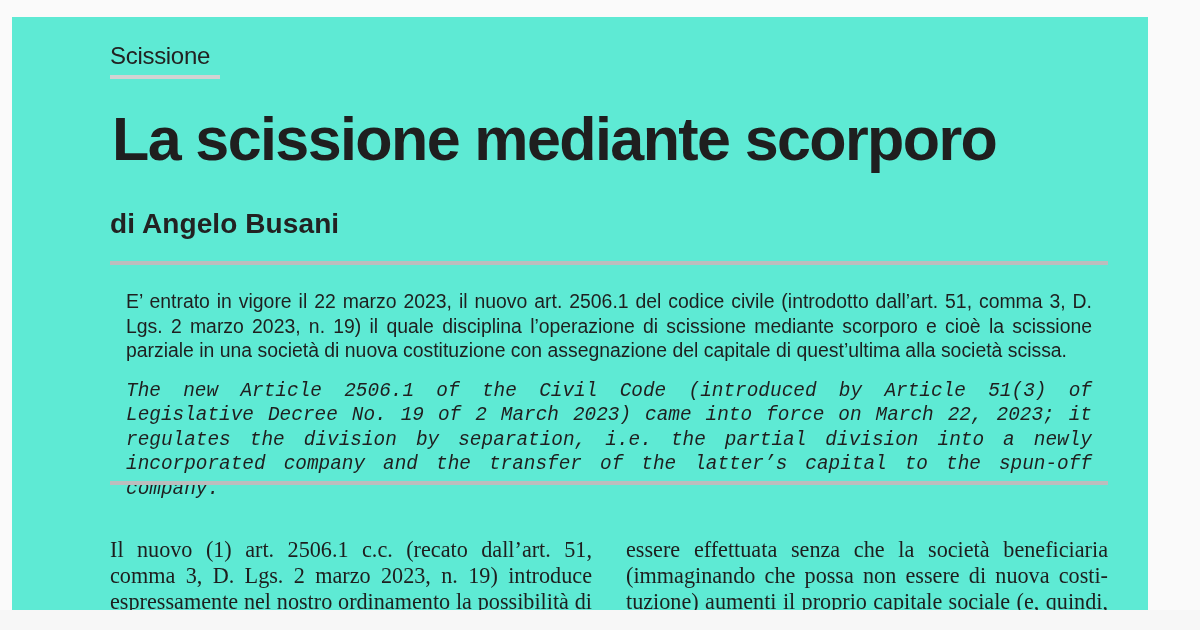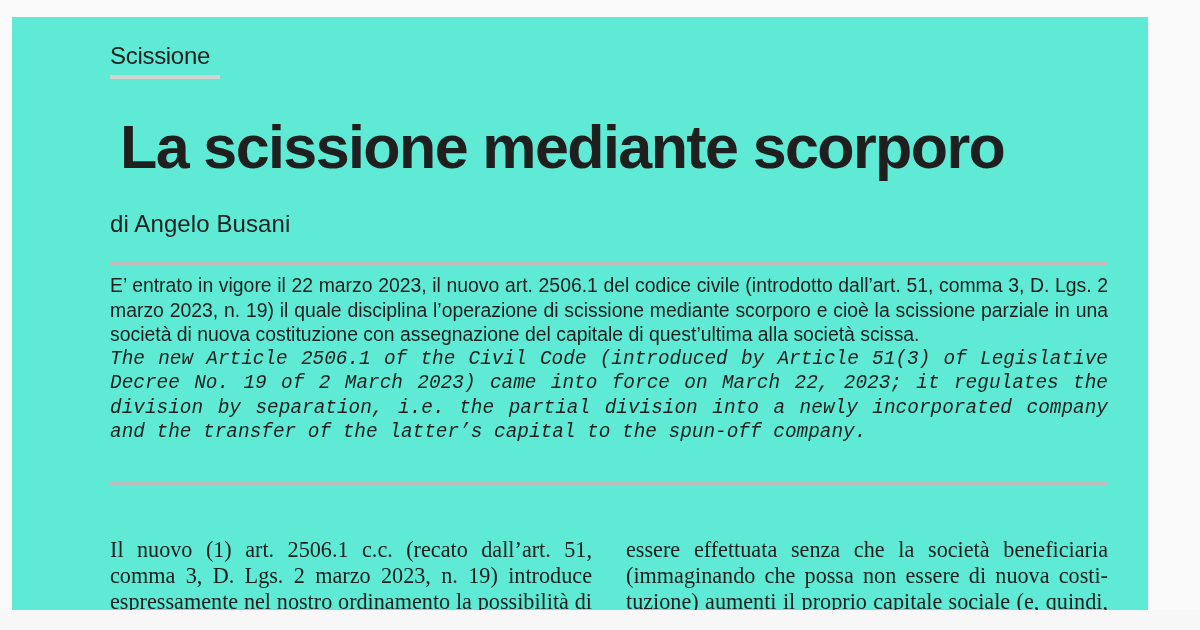--- a/index.html
+++ b/index.html
@@ -45,57 +45,58 @@
       top: 58px;
       left: 0;
       width: 110px;
       height: 4px;
       background: #d2d2d2;
     }
     .title {
       position: absolute;
       top: 80px;
       left: -2px;
-      margin: 12px;
+      margin: 4px;
       font-size: 61px;
       font-weight: bold;
       letter-spacing: -1.6px;
       color: #1f1f1f;
       line-height: 76px;
       white-space: nowrap;
     }
     .author {
       position: absolute;
       top: 192px;
       left: 0;
-      font-size: 24px;
+      font-size: 28px;
       color: #222;
       line-height: 30px;
       letter-spacing: 0.1px;
+      font-weight: bold;
     }
     .rule {
       position: absolute;
       left: 0;
       width: 998px;
       height: 4px;
       background: #bdbdbd;
     }
     .rule.top { top: 244px; }
     .rule.bottom { top: 464px; }
     .abstract {
       position: absolute;
       top: 256px;
       left: 0;
       width: 998px;
       font-size: 19.4px;
       line-height: 24.5px;
       color: #1f1f1f;
       text-align: justify;
     }
-    .abstract p { margin: 0; }
+    .abstract p { margin: 16px; }
     .abstract .it {
       font-style: italic;
       font-family: Liberation Mono, monospace;
     }
     .columns {
       position: absolute;
       top: 520px;
       left: 0;
       width: 998px;
       display: flex;

